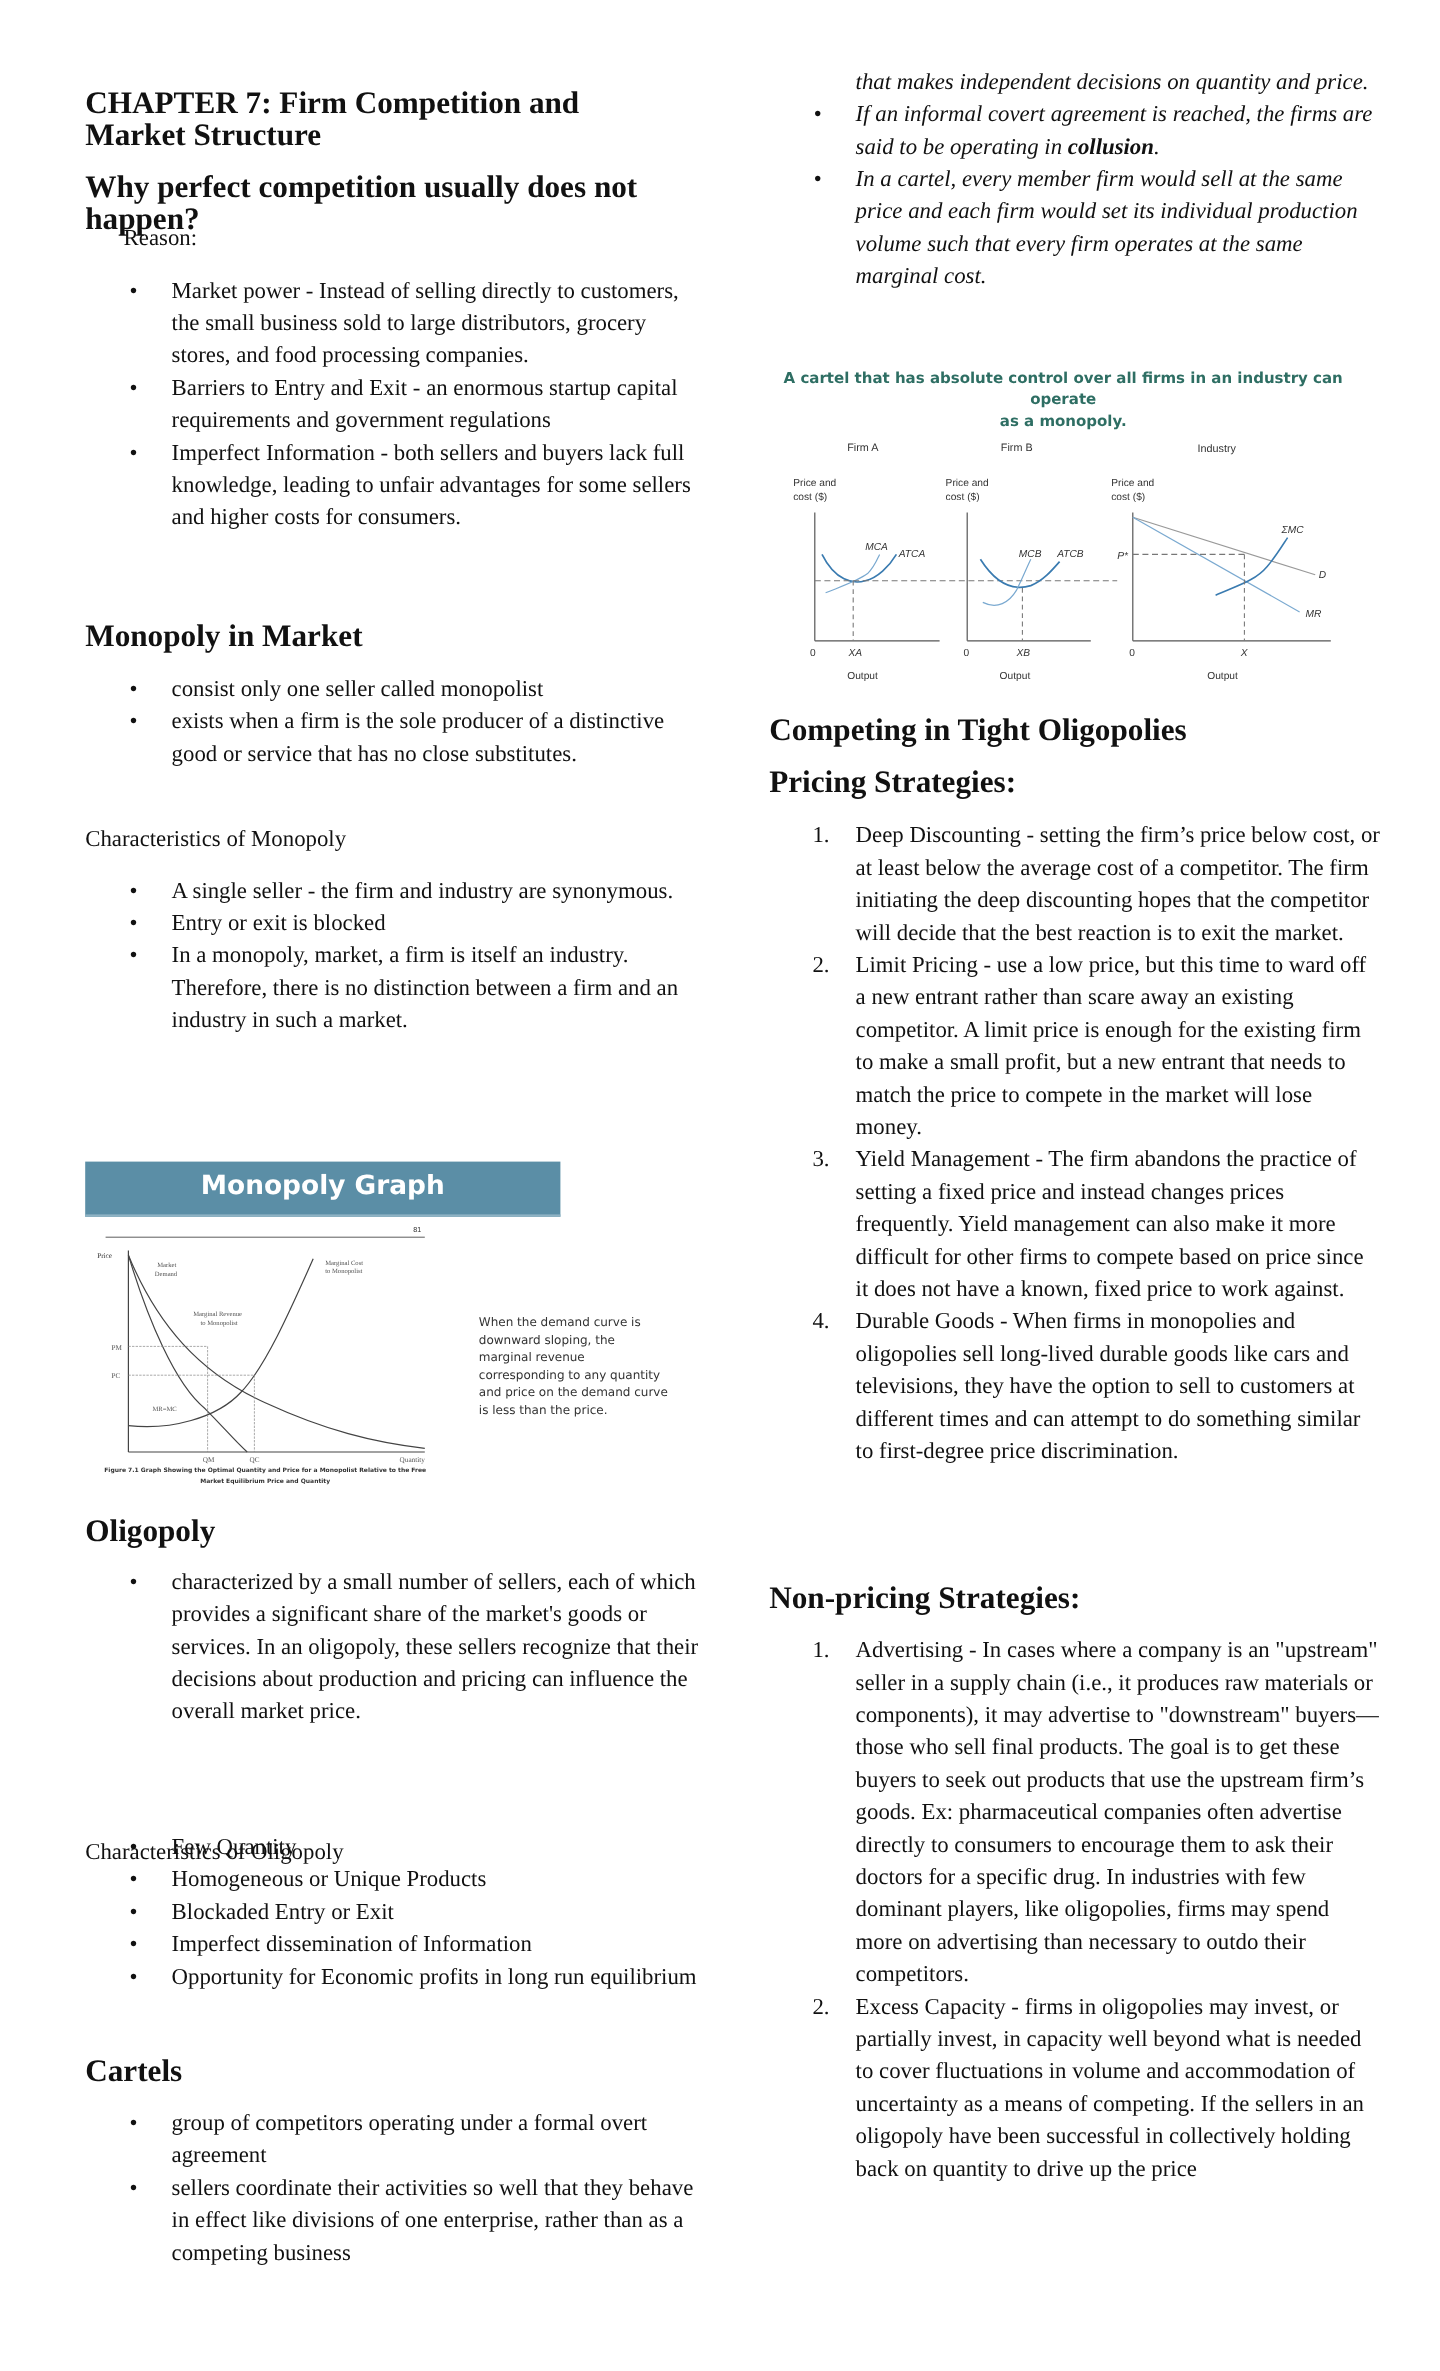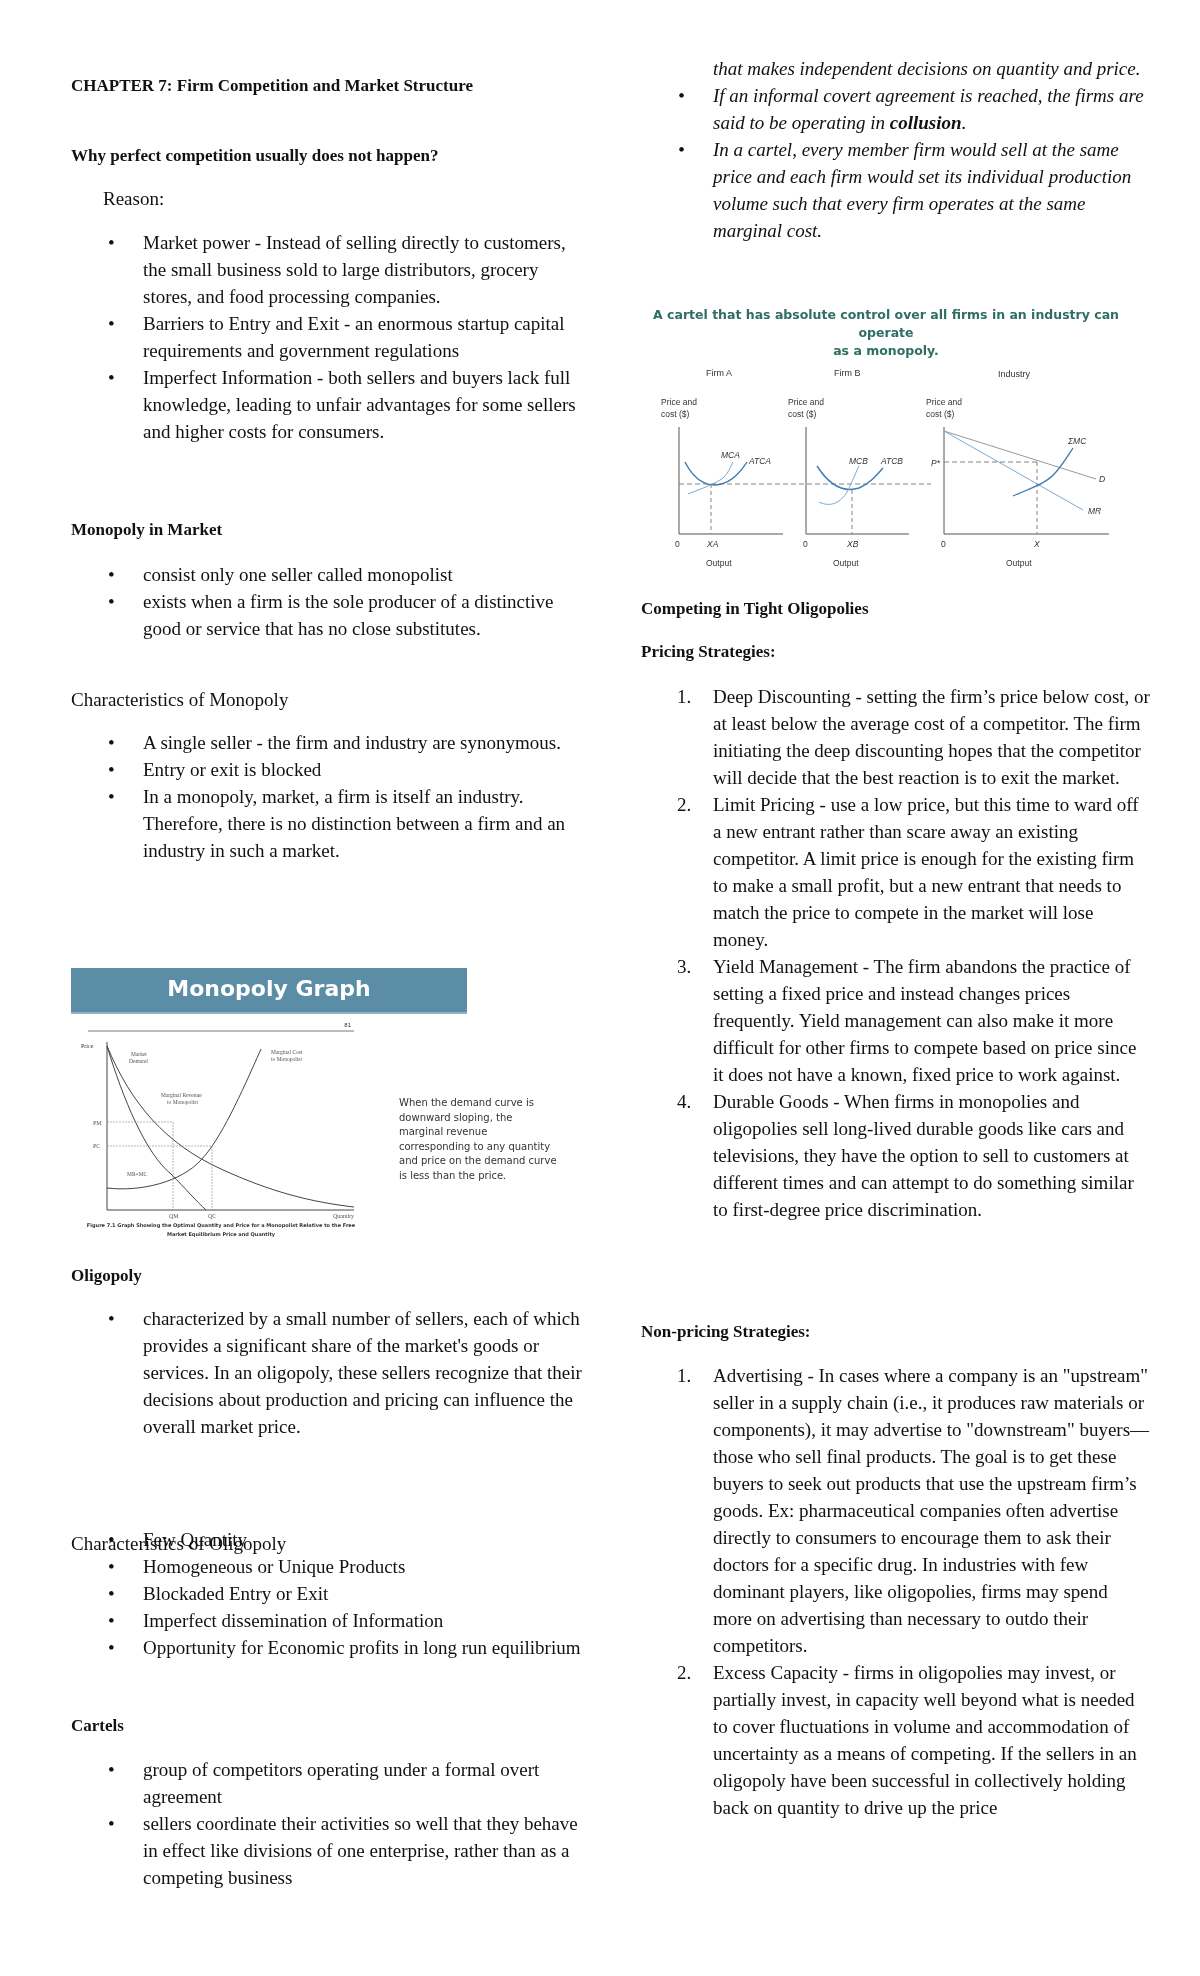--- a/index.html
+++ b/index.html
@@ -2,21 +2,21 @@
 <html><head>
 <meta charset="utf-8">
 <style>
   html, body { margin: 0; padding: 0; background: #ffffff; }
   body { width: 1200px; height: 1976px; position: relative; overflow: hidden;
          font-family: "Liberation Serif", serif; color: #111; }
   .col { position: absolute; top: 0; }
   .col-left { left: 71px; width: 500px; }
   .col-right { left: 641px; width: 500px; }
   .p { font-size: 19px; line-height: 27px; margin: 0; }
-  .h { font-weight: bold; font-size: 17px; line-height: 27px; margin: 0; }
+  .h { font-weight: bold; font-size: 26px; line-height: 27px; margin: 0; }
   ul.bul { list-style: none; margin: 0; padding: 0; }
   ul.bul li { position: relative; padding-left: 72px; font-size: 19px; line-height: 27px; }
   ul.bul li::before { content: "\2022"; position: absolute; left: 37px; top: 0; font-size: 19px; }
   ol.num { list-style: none; margin: 0; padding: 0; }
   ol.num li { position: relative; padding-left: 72px; font-size: 19px; line-height: 27px; }
   ol.num li .n { position: absolute; left: 36px; top: 0; }
   b { font-weight: bold; }
 
   
   .mono-fig { position: absolute; left: 71px; top: 968px; width: 500px; height: 283px; }

